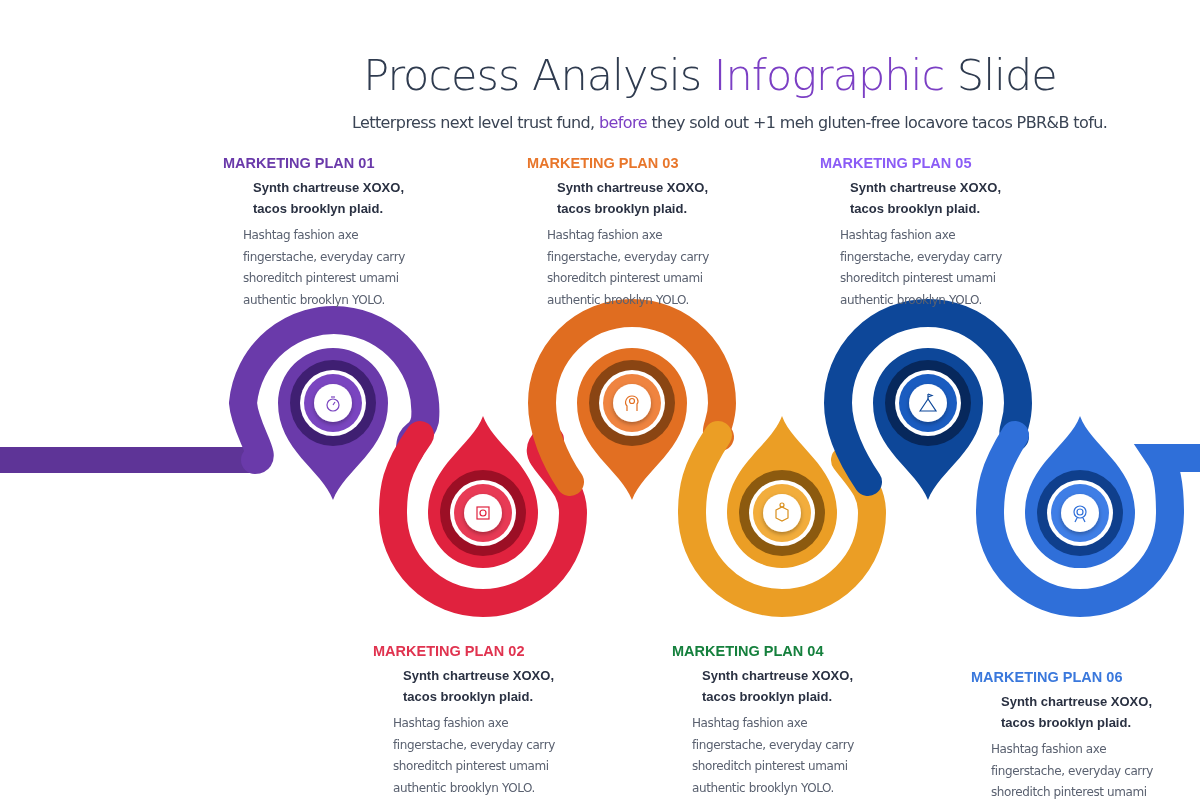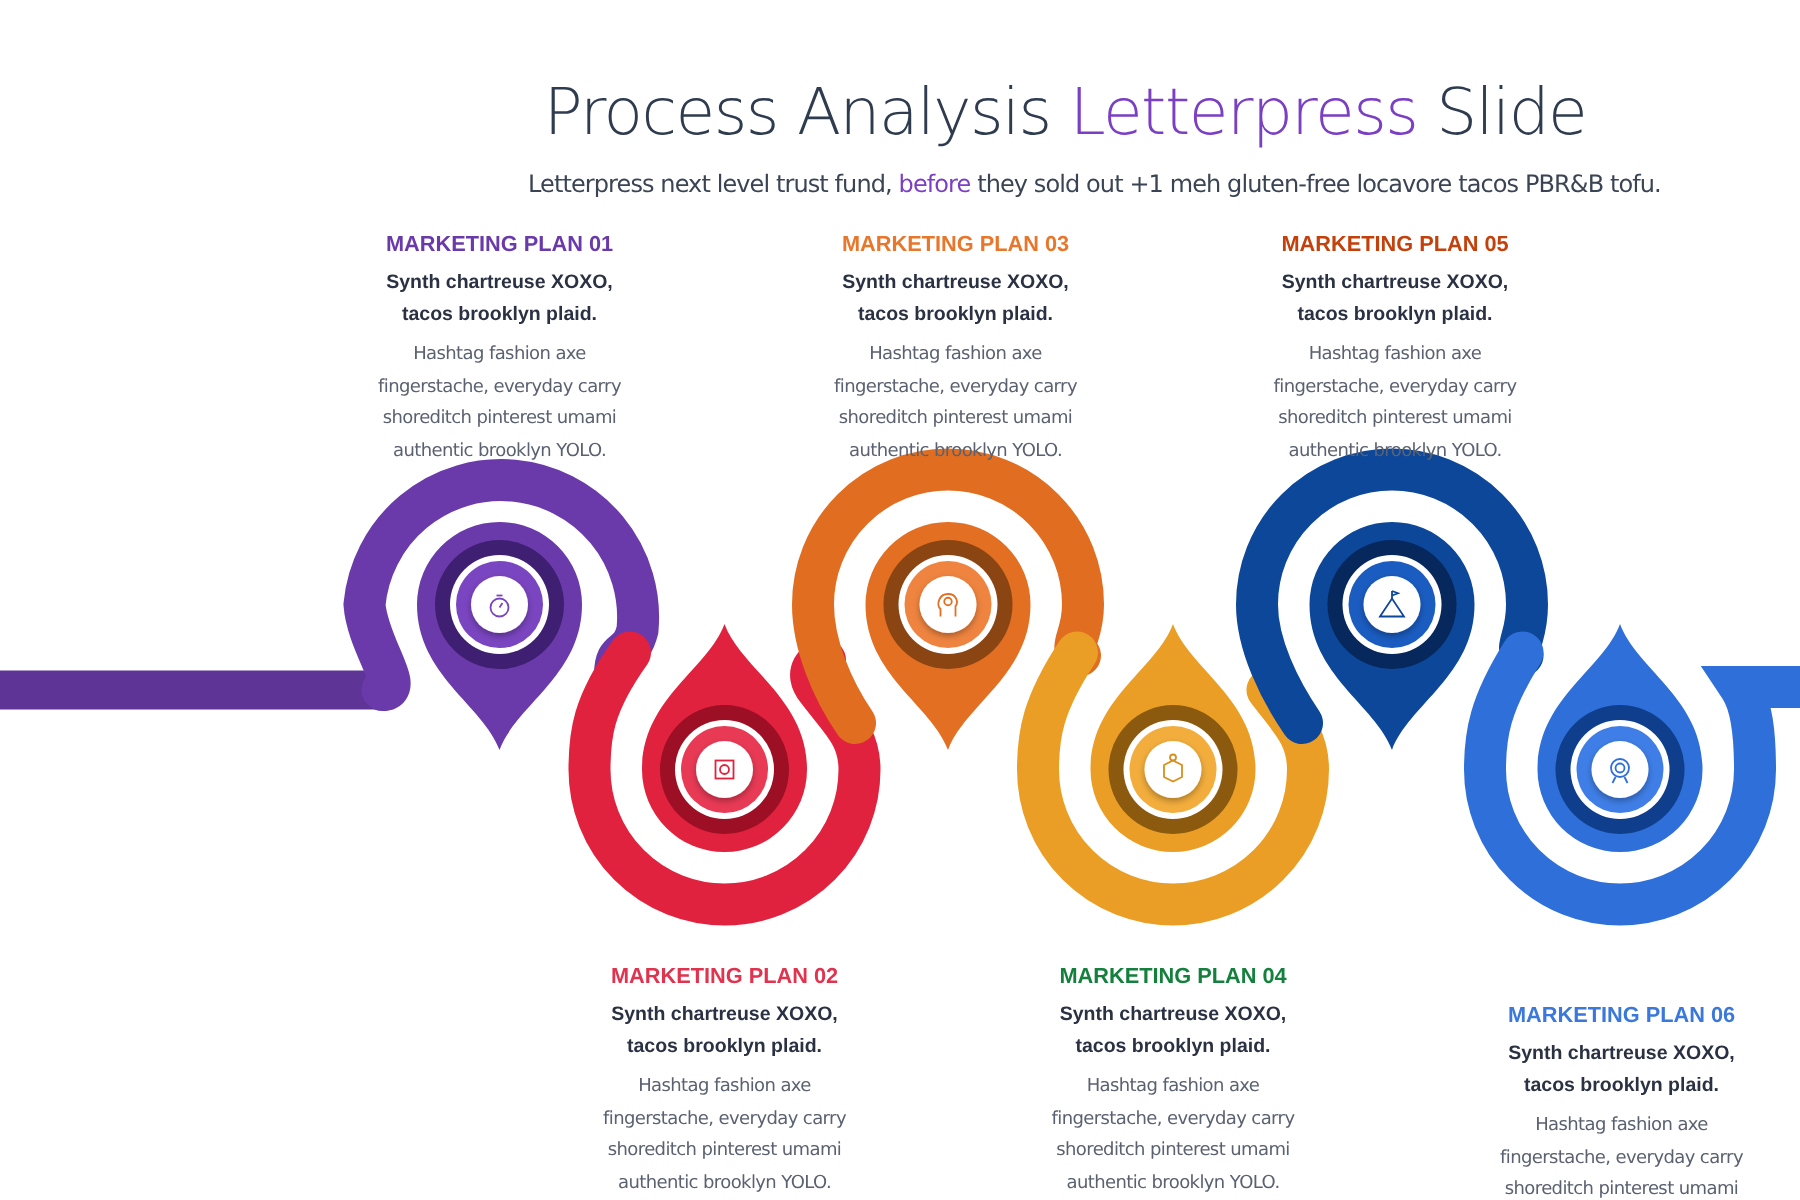--- a/index.html
+++ b/index.html
@@ -2,30 +2,30 @@
 <html><head>
 <meta charset="utf-8">
 <style>
   html, body { margin: 0; padding: 0; background: #ffffff; }
   body { width: 1200px; height: 800px; position: relative; overflow: hidden; font-family: "Liberation Sans", sans-serif; }
   .title { position: absolute; top: 50px; left: 0; width: 1420px; text-align: center; font-family: "DejaVu Sans", sans-serif; font-size: 43px; font-weight: 300; color: #2f3b4f; letter-spacing: -1px; }
   .title .accent { color: #7b3fc4; }
   .subtitle { position: absolute; top: 113px; left: 352px; width: 720px; text-align: left; font-family: "DejaVu Sans", sans-serif; font-size: 16px; color: #3a4454; letter-spacing: -0.6px; white-space: nowrap; }
   .subtitle .accent { color: #7b3fc4; }
   svg.diagram { position: absolute; left: 0; top: 0; }
-  .block { position: absolute; width: 220px; text-align: center; }
+  .block { position: absolute; width: 220px; }
   .block .head { font-family: "Liberation Sans", sans-serif; font-weight: 700; font-size: 14.5px; margin-bottom: 6px; }
   .block .sub { font-weight: 700; font-size: 13px; color: #2a3142; line-height: 21px; }
   .block .desc { font-family: "DejaVu Sans", sans-serif; font-size: 12px; color: #5a6170; line-height: 21.5px; margin-top: 6px; letter-spacing: -0.4px; }
 </style>
 </head>
 <body>
 
 <div class="title" style="width:1420px;left:0;">
-  <span>Process Analysis </span><span class="accent">Letterpress</span><span> Slide</span>
+  <span>Process Analysis </span><span class="accent">Infographic</span><span> Slide</span>
 </div>
 <div class="subtitle">
   <span>Letterpress next level trust fund, </span><span class="accent">before</span><span> they sold out +1 meh gluten-free locavore tacos PBR&amp;B tofu.</span>
 </div>
 
 <svg class="diagram" width="1200" height="800" viewBox="0 0 1200 800">
   <defs>
     <filter id="sh" x="-50%" y="-50%" width="200%" height="200%">
       <feDropShadow dx="0" dy="2" stdDeviation="2" flood-color="#000" flood-opacity="0.3"></feDropShadow>
     </filter>
@@ -126,21 +126,21 @@
   <div class="head" style="color:#6a3aaa">MARKETING PLAN 01</div>
   <div class="sub" style="padding:0 30px;">Synth chartreuse XOXO, tacos brooklyn plaid.</div>
   <div class="desc" style="padding:0 20px;">Hashtag fashion axe fingerstache, everyday carry shoreditch pinterest umami authentic brooklyn YOLO.</div>
 </div>
 <div class="block" style="left:527px; top:155px;">
   <div class="head" style="color:#e8762b">MARKETING PLAN 03</div>
   <div class="sub" style="padding:0 30px;">Synth chartreuse XOXO, tacos brooklyn plaid.</div>
   <div class="desc" style="padding:0 20px;">Hashtag fashion axe fingerstache, everyday carry shoreditch pinterest umami authentic brooklyn YOLO.</div>
 </div>
 <div class="block" style="left:820px; top:155px;">
-  <div class="head" style="color:#c2410c">MARKETING PLAN 05</div>
+  <div class="head" style="color:#8b5cf6">MARKETING PLAN 05</div>
   <div class="sub" style="padding:0 30px;">Synth chartreuse XOXO, tacos brooklyn plaid.</div>
   <div class="desc" style="padding:0 20px;">Hashtag fashion axe fingerstache, everyday carry shoreditch pinterest umami authentic brooklyn YOLO.</div>
 </div>
 
 <div class="block" style="left:373px; top:643px;">
   <div class="head" style="color:#e0334f">MARKETING PLAN 02</div>
   <div class="sub" style="padding:0 30px;">Synth chartreuse XOXO, tacos brooklyn plaid.</div>
   <div class="desc" style="padding:0 20px;">Hashtag fashion axe fingerstache, everyday carry shoreditch pinterest umami authentic brooklyn YOLO.</div>
 </div>
 <div class="block" style="left:672px; top:643px;">

